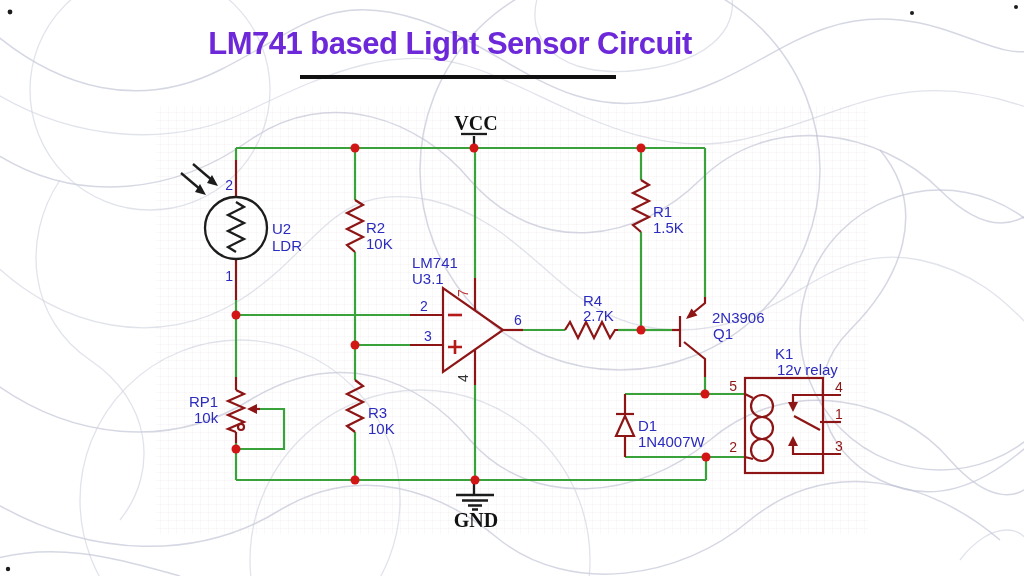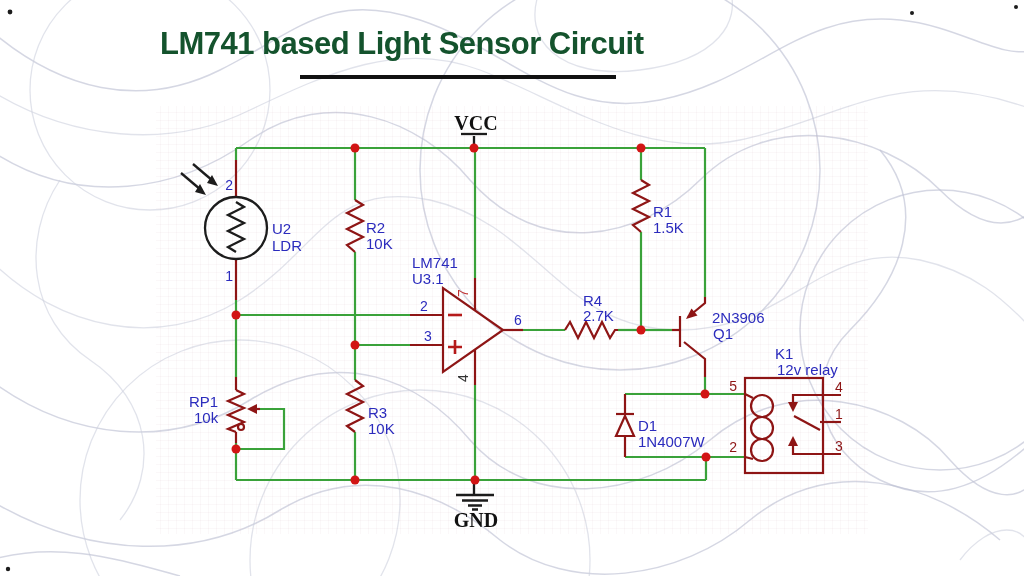--- a/index.html
+++ b/index.html
@@ -1,19 +1,19 @@
 <!DOCTYPE html>
 <html><head>
 <meta charset="utf-8">
 <style>
   html,body{margin:0;padding:0;background:#ffffff;}
   #stage{position:relative;width:1024px;height:576px;background:#ffffff;overflow:hidden;
          font-family:"Liberation Sans",sans-serif;}
-  #title{position:absolute;left:160px;top:26px;width:580px;text-align:left;
-         font-size:31px;font-weight:800;letter-spacing:-0.5px;color:#14532d;}
+  #title{position:absolute;left:160px;top:26px;width:580px;text-align:center;
+         font-size:31px;font-weight:800;letter-spacing:-0.5px;color:#6d28d9;}
   #title-underline{position:absolute;left:300px;top:75px;width:316px;height:4px;background:#111;}
   svg{position:absolute;left:0;top:0;}
   .wl{stroke:#bfc2d4;stroke-width:1.5;fill:none;opacity:0.65;}
   .wl2{stroke:#cdd0de;stroke-width:1.3;fill:none;opacity:0.6;}
   .wire{stroke:#3aa23a;stroke-width:2.2;fill:none;}
   .sym{stroke:#8e1515;stroke-width:2.2;fill:none;}
   .symf{fill:#8e1515;stroke:none;}
   .blk{stroke:#1c1c1c;stroke-width:2.3;fill:none;}
   .blkf{fill:#1c1c1c;stroke:none;}
   .lbl{font-family:"Liberation Sans",sans-serif;font-size:15px;fill:#2b2bbd;}

